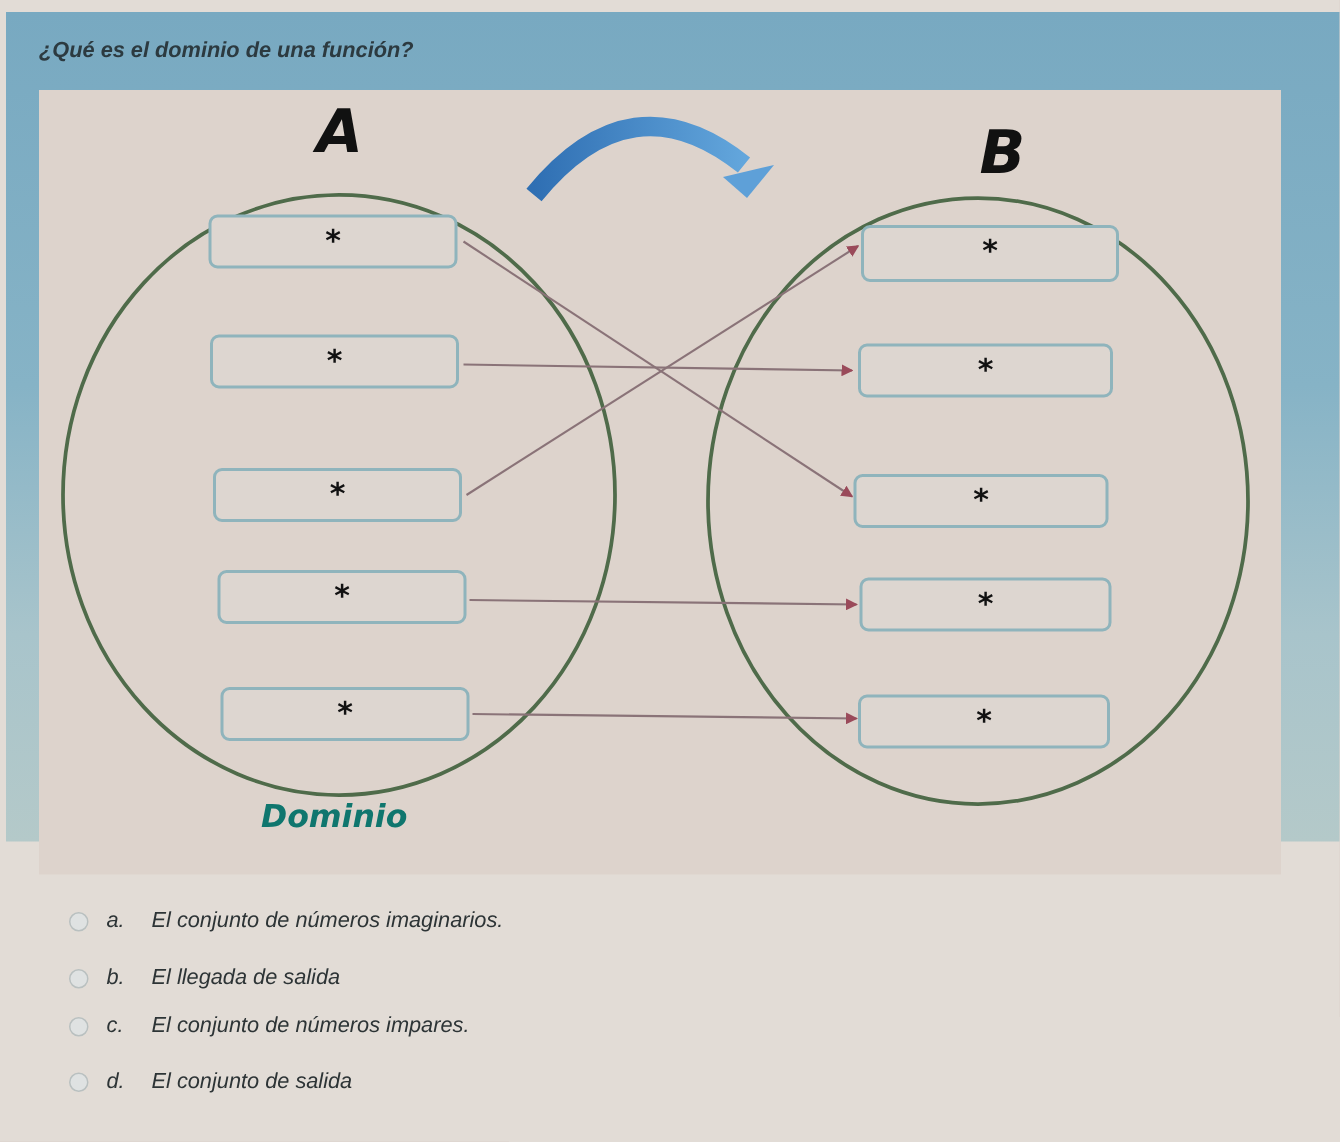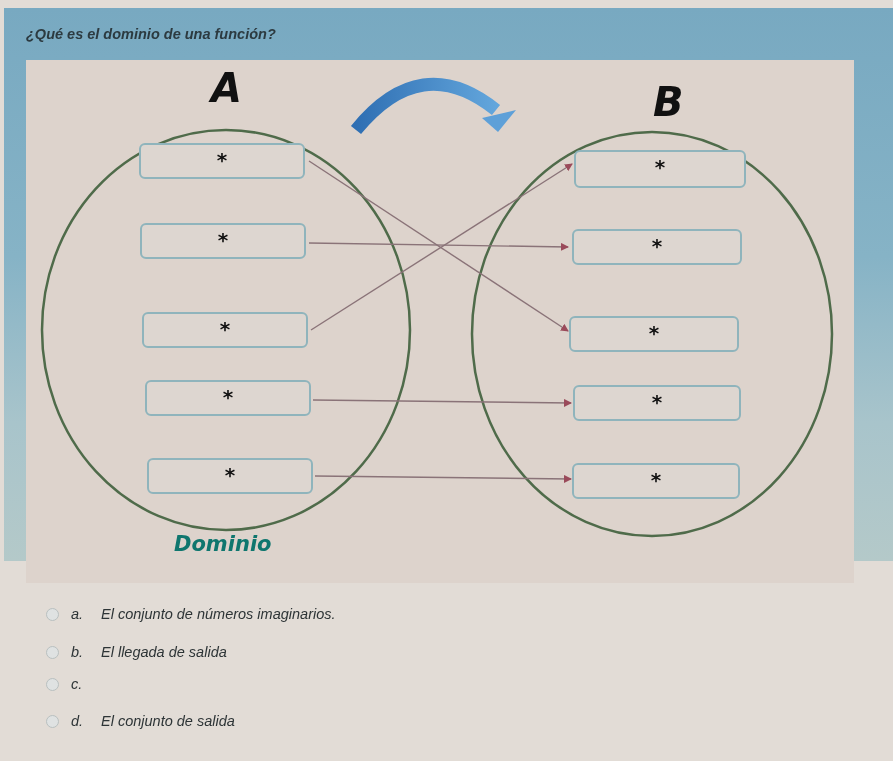--- a/index.html
+++ b/index.html
@@ -108,20 +108,21 @@
       <span>El conjunto de números imaginarios.</span>
     </label>
     <label class="option" style="top:44px;">
       <span class="radio"></span>
       <span class="opt-letter">b.</span>
       <span>El llegada de salida</span>
     </label>
     <label class="option" style="top:76px;">
       <span class="radio"></span>
       <span class="opt-letter">c.</span>
+      <span>El conjunto de números impares.</span>
     </label>
     <label class="option" style="top:113px;">
       <span class="radio"></span>
       <span class="opt-letter">d.</span>
       <span>El conjunto de salida</span>
     </label>
   </div>
 </div>
 
 </body></html>

